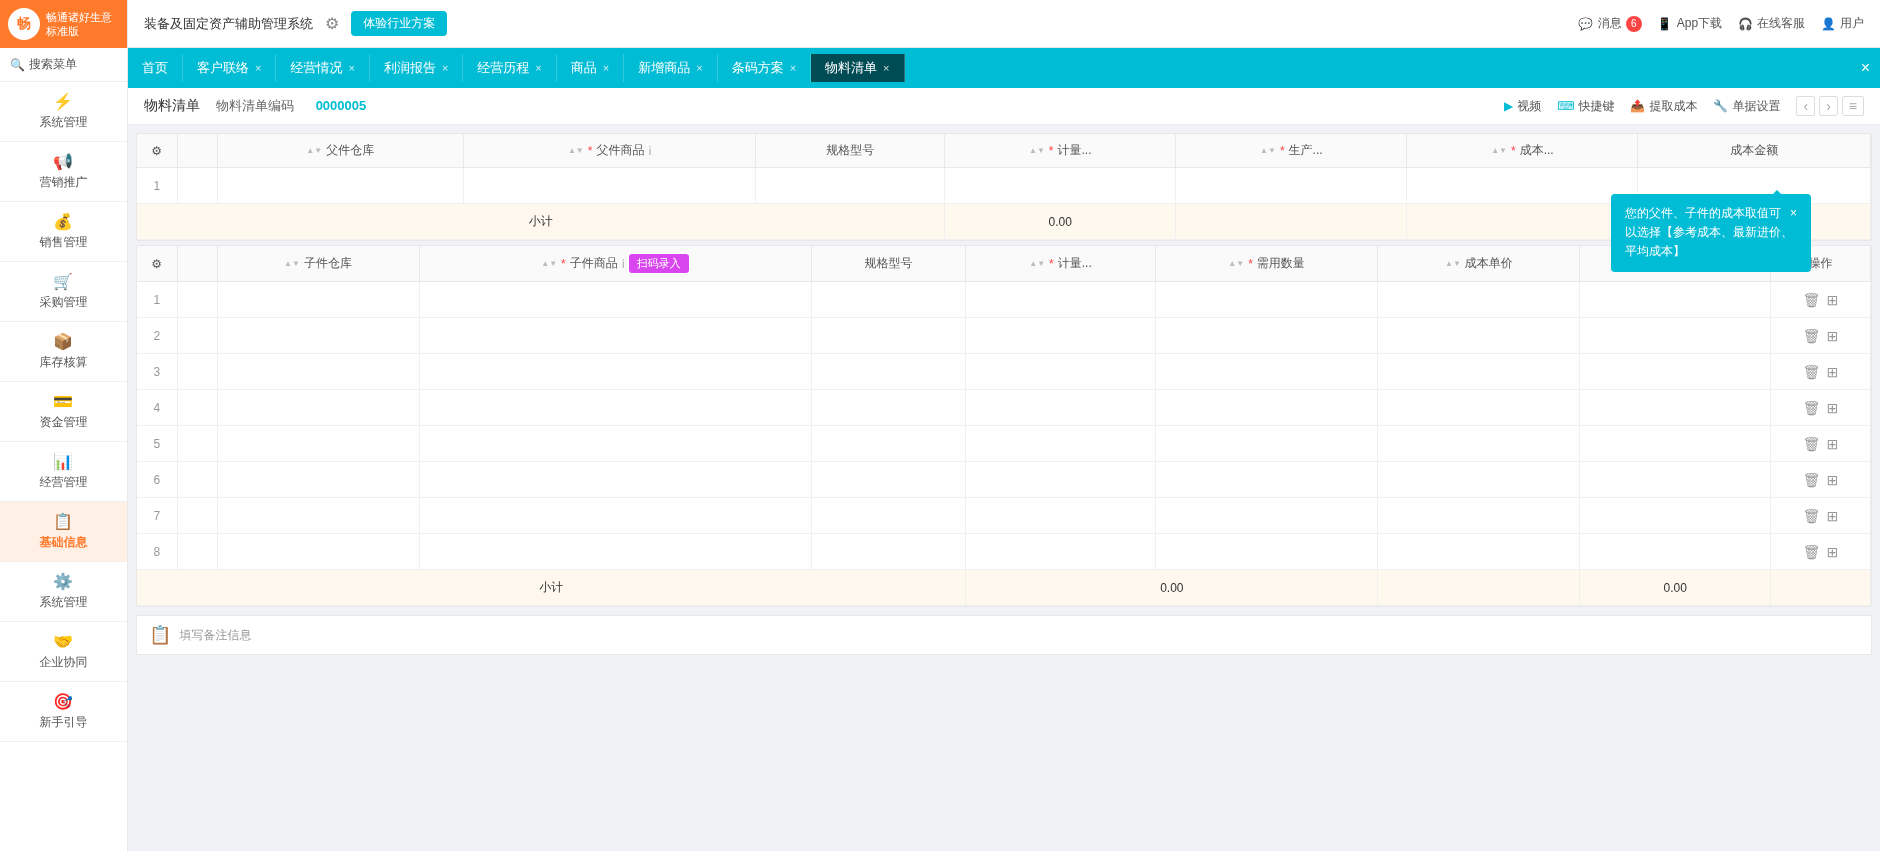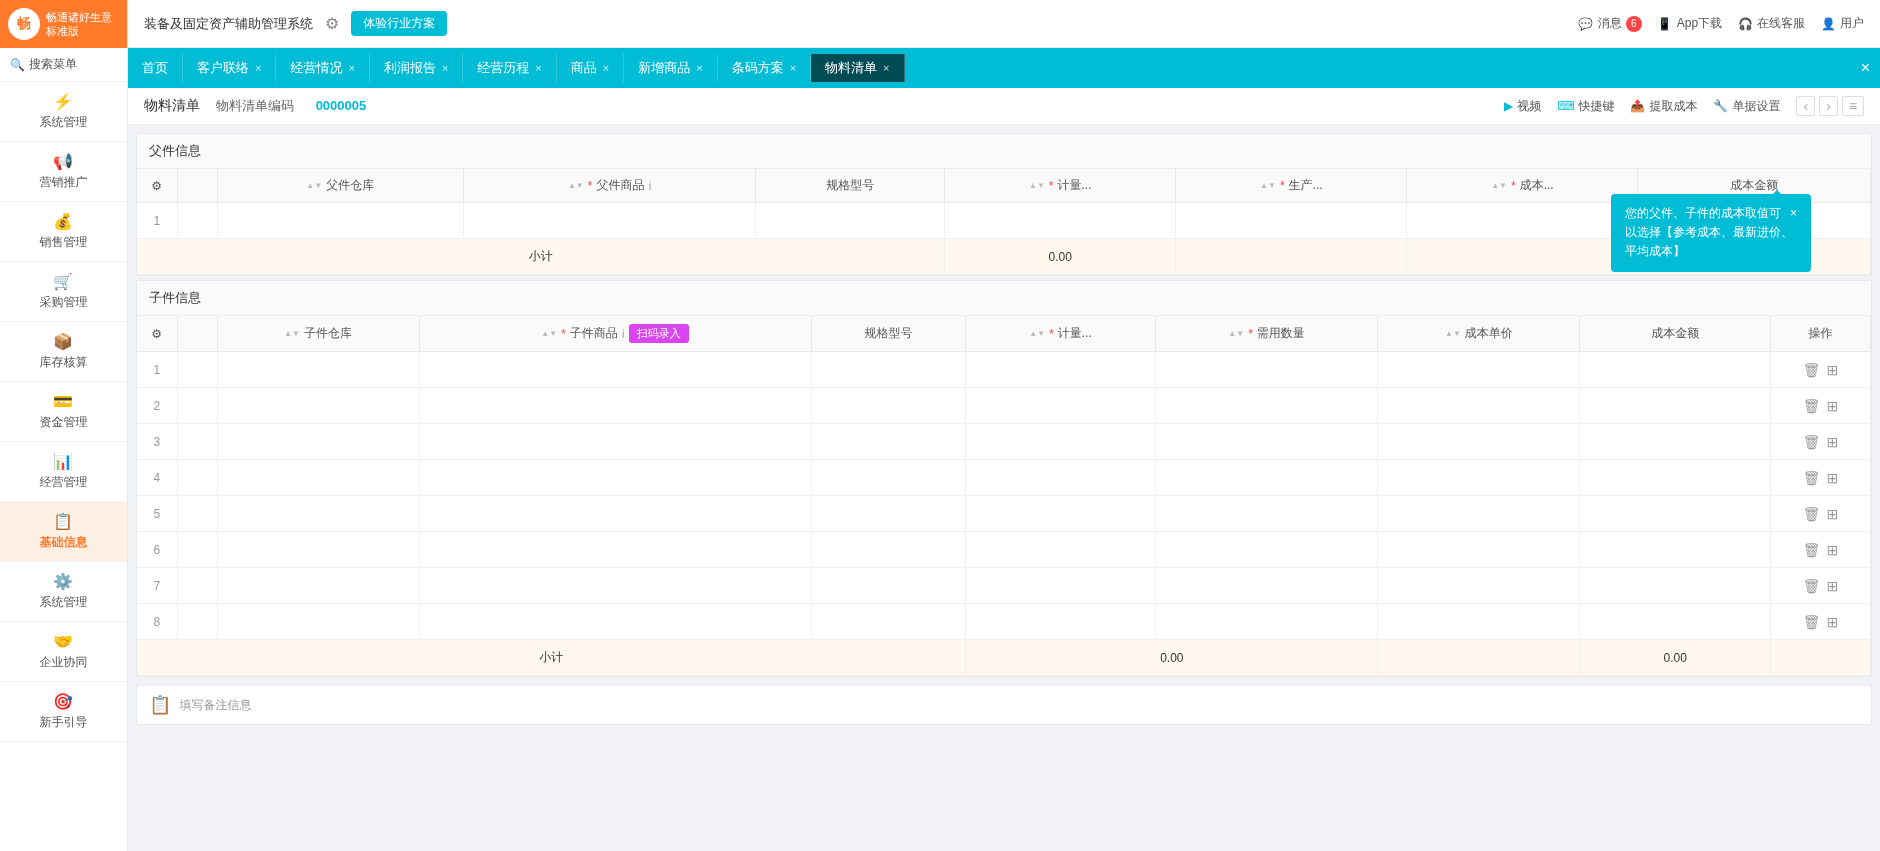--- a/index.html
+++ b/index.html
@@ -424,21 +424,20 @@
         </div>
         <div class="nav-arrows">
           <button class="nav-arrow">‹</button>
           <button class="nav-arrow">›</button>
           <button class="nav-arrow">≡</button>
         </div>
       </div>
     </div>
 
     <div class="section tooltip-container">
-      <div class="section-title">父件信息</div>
 
       <div class="tooltip-box">
         <span class="tooltip-close">×</span>
         <span>您的父件、子件的成本取值可以选择【参考成本、最新进价、平均成本】</span>
       </div>
 
       <table class="data-table">
         <thead>
           <tr>
             <th class="th-gear">
@@ -513,21 +512,20 @@
             <td></td>
             <td>
               <span>0.00</span>
             </td>
           </tr>
         </tbody>
       </table>
     </div>
 
     <div class="section" style="margin-top:4px;">
-      <div class="section-title">子件信息</div>
       <table class="data-table">
         <thead>
           <tr>
             <th class="th-gear">
               <span>⚙</span>
             </th>
             <th style="width:40px"></th>
             <th>
               <div class="th-content">
                 <span class="sort-arrows">▲▼</span>

